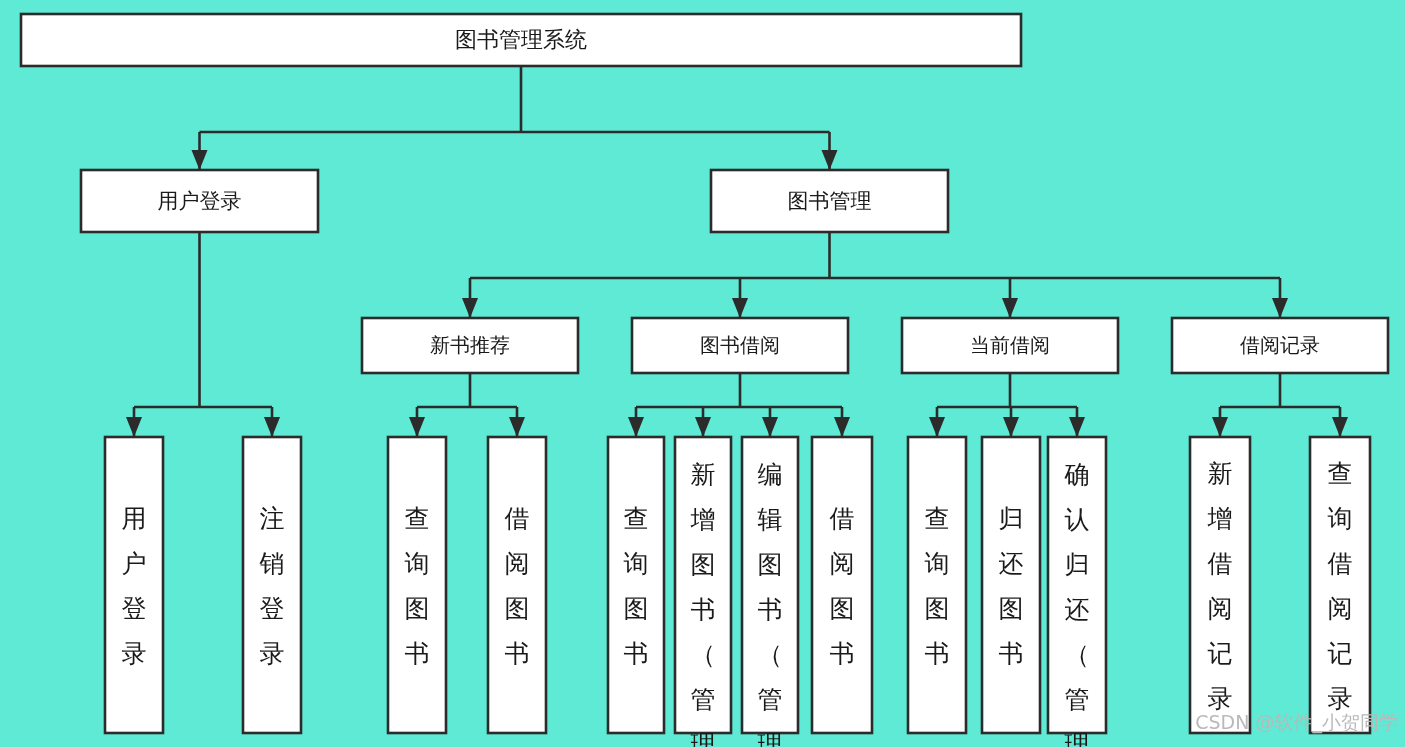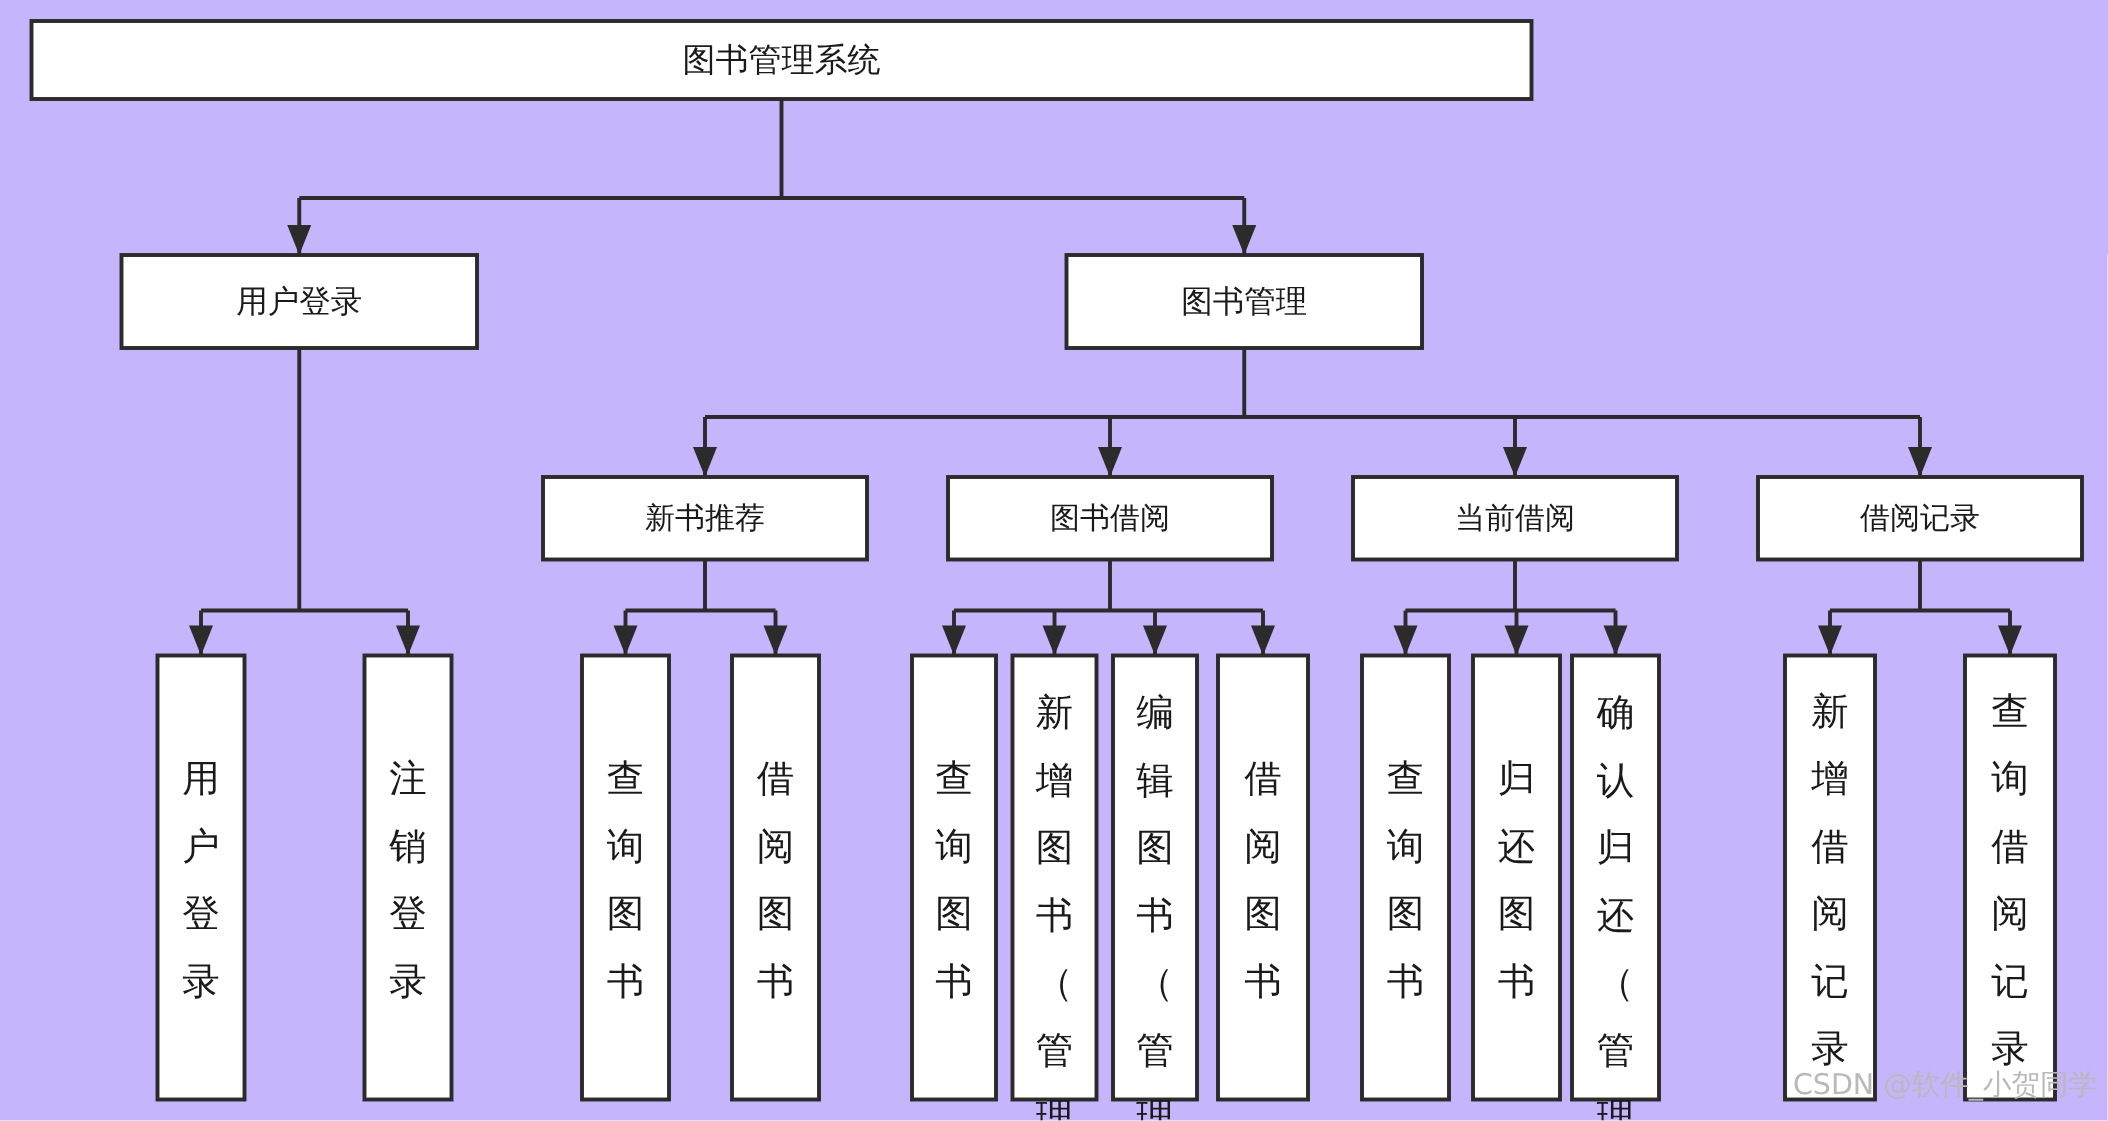--- a/index.html
+++ b/index.html
@@ -11,21 +11,21 @@
   body {
     width: 1405px;
     height: 747px;
     font-family: "DejaVu Sans", "Liberation Sans", sans-serif;
     overflow: hidden;
   }
   #diagram-root {
     position: relative;
     width: 1405px;
     height: 747px;
-    background: #c4b5fd;
+    background: #5eead4;
   }
   svg.diagram-svg {
     position: absolute;
     left: 0;
     top: 0;
     width: 1405px;
     height: 747px;
     display: block;
   }
   .node-box {

